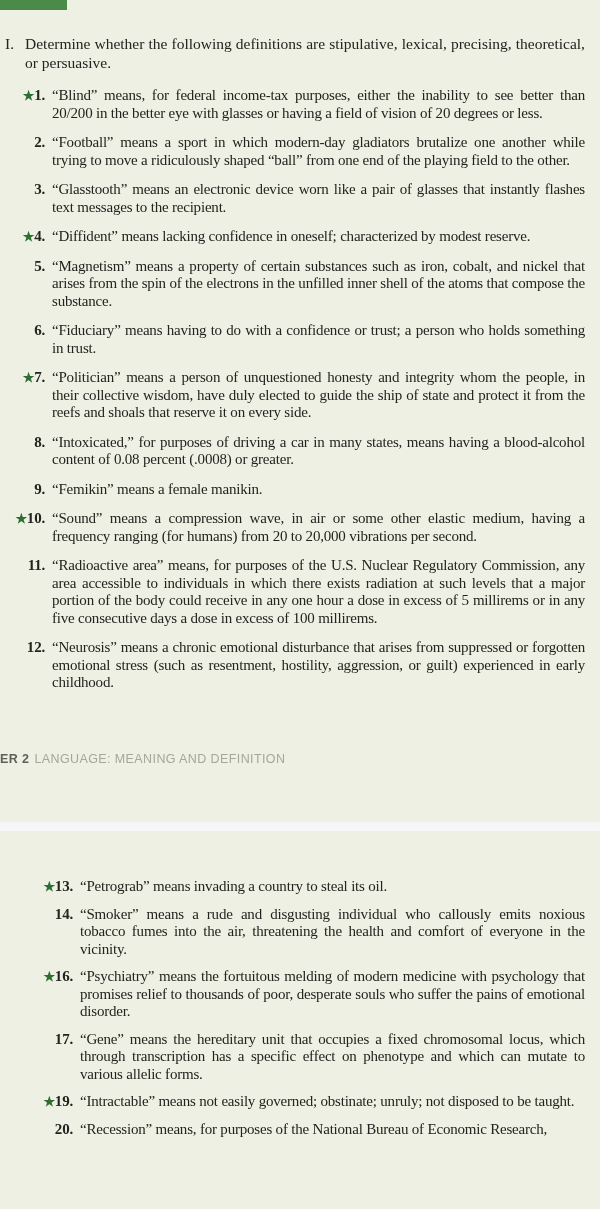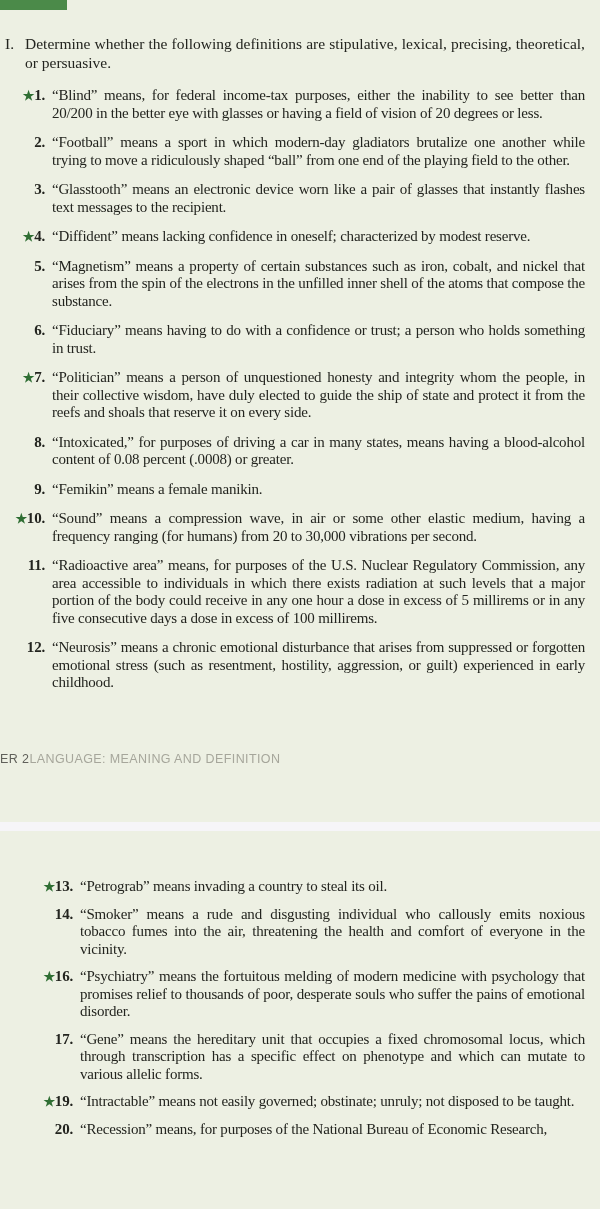--- a/index.html
+++ b/index.html
@@ -58,21 +58,21 @@
   .footer {
     position:absolute;
     left:0;
     top:752px;
     font-family:"Liberation Sans",sans-serif;
     font-size:12.5px;
     letter-spacing:0.4px;
     color:#a6a69b;
     white-space:nowrap;
   }
-  .footer .chap { font-weight:normal; color:#60605a; }
+  .footer .chap { font-weight:bold; color:#60605a; margin-right:5px; }
 </style>
 </head>
 <body>
 
 <div class="page page1">
   <div class="tab"></div>
 
   <div class="instruction">
     <span class="roman">I.</span>
     <span class="instr-text">Determine whether the following definitions are stipulative, lexical, precising, theoretical, or persuasive.</span>
@@ -119,21 +119,21 @@
     <span class="body">“Intoxicated,” for purposes of driving a car in many states, means having a blood-alcohol content of 0.08 percent (.0008) or greater.</span>
   </li>
 
   <li class="ex-item">
     <span class="marker"><span class="star"></span><span class="num">9.</span></span>
     <span class="body">“Femikin” means a female manikin.</span>
   </li>
 
   <li class="ex-item">
     <span class="marker"><span class="star">★</span><span class="num">10.</span></span>
-    <span class="body">“Sound” means a compression wave, in air or some other elastic medium, having a frequency ranging (for humans) from 20 to 30,000 vibrations per second.</span>
+    <span class="body">“Sound” means a compression wave, in air or some other elastic medium, having a frequency ranging (for humans) from 20 to 20,000 vibrations per second.</span>
   </li>
 
   <li class="ex-item">
     <span class="marker"><span class="star"></span><span class="num">11.</span></span>
     <span class="body">“Radioactive area” means, for purposes of the U.S. Nuclear Regulatory Commission, any area accessible to individuals in which there exists radiation at such levels that a major portion of the body could receive in any one hour a dose in excess of 5 millirems or in any five consecutive days a dose in excess of 100 millirems.</span>
   </li>
 
   <li class="ex-item">
     <span class="marker"><span class="star"></span><span class="num">12.</span></span>
     <span class="body">“Neurosis” means a chronic emotional disturbance that arises from suppressed or forgotten emotional stress (such as resentment, hostility, aggression, or guilt) experienced in early childhood.</span>

